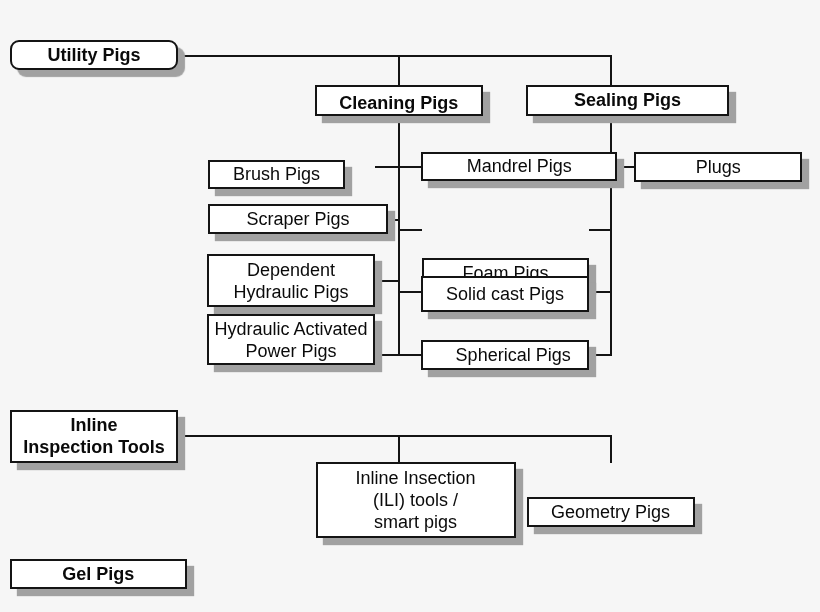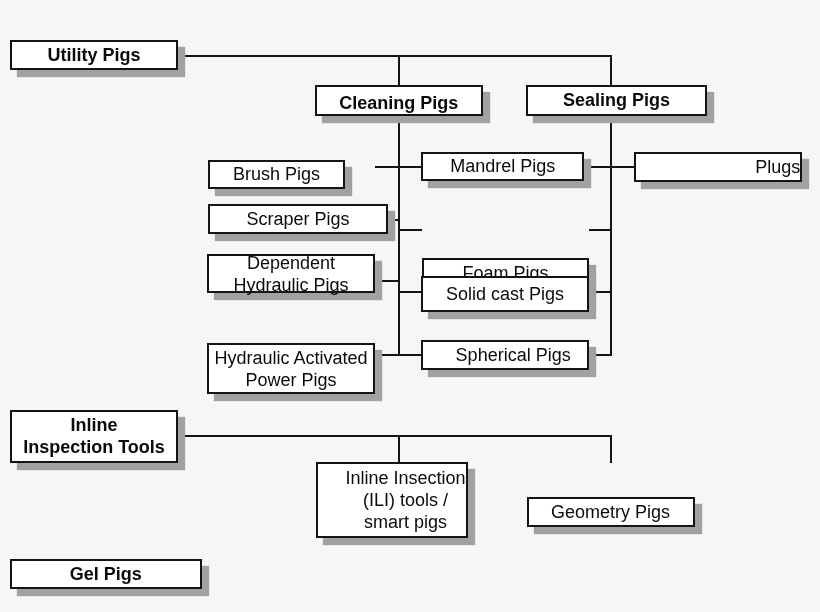--- a/index.html
+++ b/index.html
@@ -50,67 +50,67 @@
   <div class="hline" style="left:589.2px;top:229px;width:21.6px;"></div>
   <div class="hline" style="left:375px;top:280.4px;width:23.8px;"></div>
   <div class="hline" style="left:398.8px;top:291px;width:22.5px;"></div>
   <div class="hline" style="left:588.7px;top:291px;width:22.1px;"></div>
   <div class="hline" style="left:375px;top:354px;width:46.3px;"></div>
   <div class="hline" style="left:589px;top:354px;width:21.8px;"></div>
   <div class="hline" style="left:178.4px;top:435.2px;width:433.4px;"></div>
   <div class="vline" style="left:397.8px;top:435.2px;height:26.8px;"></div>
   <div class="vline" style="left:609.8px;top:435.2px;height:28.1px;"></div>
 
-  <div class="node" style="left:10px;top:40px;width:168px;height:30px;">
+  <div class="node" style="left:10px;top:40px;width:168px;height:30px;border-radius:9px;">
     <span class="lbl bold">Utility Pigs</span>
   </div>
   <div class="node" style="left:314.5px;top:84.5px;width:168.5px;height:31.5px;align-items:flex-end;">
     <span class="lbl bold">Cleaning Pigs</span>
   </div>
-  <div class="node" style="left:526px;top:84.5px;width:181px;height:31px;">
+  <div class="node" style="left:526px;top:84.5px;width:203px;height:31px;">
     <span class="lbl bold">Sealing Pigs</span>
   </div>
   <div class="node" style="left:208px;top:160px;width:137px;height:28.5px;">
     <span class="lbl">Brush Pigs</span>
   </div>
-  <div class="node" style="left:421.3px;top:152px;width:163px;height:28.5px;">
+  <div class="node" style="left:421.3px;top:152px;width:196px;height:28.5px;">
     <span class="lbl">Mandrel Pigs</span>
   </div>
-  <div class="node" style="left:634.3px;top:151.5px;width:168px;height:30px;justify-content:flex-end;">
+  <div class="node" style="left:634.3px;top:151.5px;width:168px;height:30px;">
     <span class="lbl">Plugs</span>
   </div>
   <div class="node" style="left:208px;top:203.5px;width:180px;height:30px;">
     <span class="lbl">Scraper Pigs</span>
   </div>
   <div class="node" style="left:421.8px;top:214.5px;width:167.4px;height:30px;margin-top:43px;">
     <span class="lbl">Foam Pigs</span>
   </div>
-  <div class="node" style="left:207px;top:254px;width:168px;height:39px;">
+  <div class="node" style="left:207px;top:254px;width:168px;height:53px;">
     <span class="lbl">Dependent
 Hydraulic Pigs</span>
   </div>
   <div class="node" style="left:421.3px;top:276px;width:167.4px;height:36px;">
     <span class="lbl">Solid cast Pigs</span>
   </div>
-  <div class="node" style="left:207px;top:343px;width:168px;height:51.3px;">
+  <div class="node" style="left:207px;top:314px;width:168px;height:51.3px;">
     <span class="lbl">Hydraulic Activated
 Power Pigs</span>
   </div>
   <div class="node" style="left:421.3px;top:339.5px;width:167.7px;height:30.5px;padding-left:16px;">
     <span class="lbl">Spherical Pigs</span>
   </div>
   <div class="node" style="left:9.7px;top:409.7px;width:168.7px;height:53px;">
     <span class="lbl bold">Inline
 Inspection Tools</span>
   </div>
-  <div class="node" style="left:315.5px;top:462px;width:152px;height:75.5px;justify-content:flex-end;">
+  <div class="node" style="left:315.5px;top:462px;width:200px;height:75.5px;">
     <span class="lbl">Inline Insection
 (ILI) tools /
 smart pigs</span>
   </div>
   <div class="node" style="left:526.6px;top:463.3px;width:168px;height:29.5px;margin-top:34px;">
     <span class="lbl">Geometry Pigs</span>
   </div>
-  <div class="node" style="left:9.7px;top:559.3px;width:192px;height:30px;">
+  <div class="node" style="left:9.7px;top:559.3px;width:177px;height:30px;">
     <span class="lbl bold">Gel Pigs</span>
   </div>
 
 </div>
 
 </body></html>

